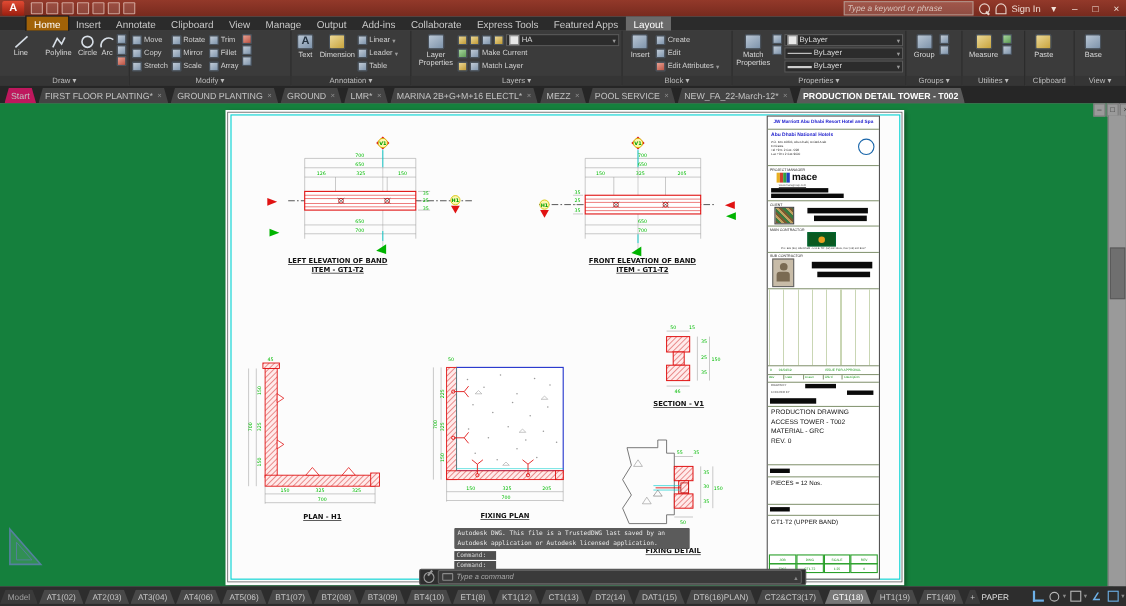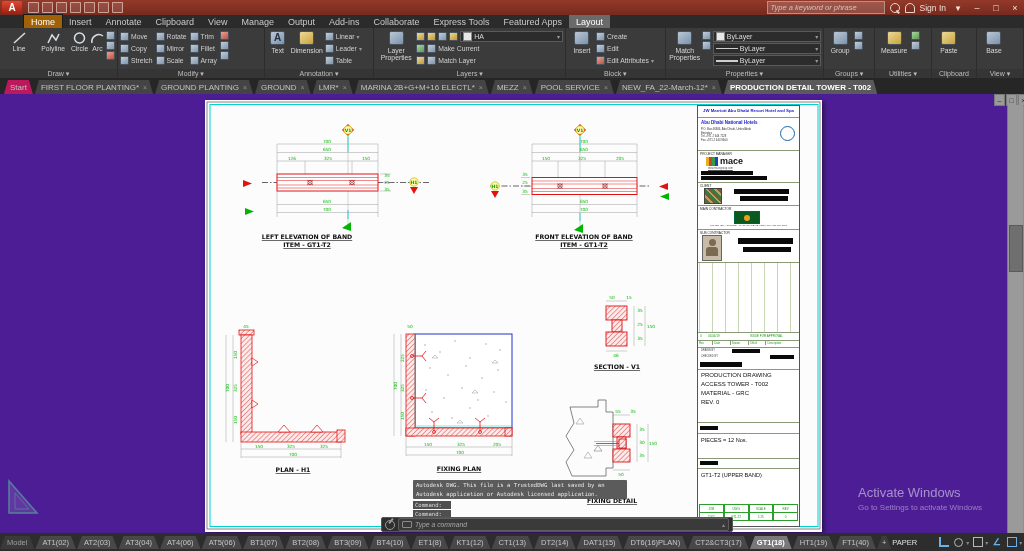--- a/index.html
+++ b/index.html
@@ -44,21 +44,21 @@
   .caret{color:#9a9a9a;font-size:6px;}
   .lineSw{width:22px;height:1px;background:#cfcfcf;}
   
   .ftabs{position:absolute;top:78px;left:0;width:1024px;height:16px;background:#262626;display:flex;align-items:flex-end;gap:2px;padding-left:4px;font-size:8px;color:#c3c3c3;}
   .ftab{height:14px;display:flex;align-items:center;gap:4px;background:#444;padding:0 6px;
     clip-path:polygon(4px 0,calc(100% - 4px) 0,100% 100%,0 100%);white-space:nowrap;}
   .ftab .ftx{color:#8f8f8f;font-size:7px;}
   .ftab.on{background:#5a5a5a;color:#fff;font-weight:bold;}
   .ftab.start{background:#be185d;}
   
-  .canvas{position:absolute;top:94px;left:0;width:1012px;height:439px;background:#4c1d95;}
+  .canvas{position:absolute;top:94px;left:0;width:1012px;height:439px;background:#15803d;}
   .paper{position:absolute;left:205px;top:100px;width:617px;height:432px;background:#fcfcfc;box-shadow:2px 2px 4px rgba(0,0,0,.45);}
   svg text{font-family:"DejaVu Sans",sans-serif;}
   text.dim{fill:#00bb00;font-size:4.3px;text-anchor:middle;}
   text.mk{fill:#00a000;font-size:4.5px;font-weight:bold;text-anchor:middle;}
   text.lbl{fill:#111;font-size:6.2px;font-weight:bold;text-anchor:middle;}
   
   .tblock{position:absolute;left:697px;top:105px;width:103px;height:422px;background:#fff;border:1px solid #555;box-sizing:border-box;font-size:3.5px;color:#222;}
   .tb-sec{position:absolute;left:0;right:0;border-top:1px solid #8a9a78;}
   .blue{color:#1a1acc;font-weight:bold;}
   .redact{position:absolute;background:#0a0a0a;}
@@ -84,21 +84,21 @@
   
   .ucs{position:absolute;left:6px;top:382px;}
   
   .wmark{position:absolute;left:858px;top:391px;color:rgba(255,255,255,.5);font-size:13px;}
   .wmark .l2{font-size:8px;margin-top:3px;color:rgba(255,255,255,.42);}
   
   .lbar{position:absolute;top:533px;left:0;width:1024px;height:18px;background:#2d2d2d;display:flex;align-items:center;font-size:7.5px;color:#c6c6c6;}
   .lt{height:13px;margin-top:1px;display:flex;align-items:center;padding:0 7px;background:#484848;
     clip-path:polygon(5px 0,calc(100% - 5px) 0,100% 100%,0 100%);margin-right:1px;white-space:nowrap;}
   .lt.model{background:#3a3a3a;color:#9f9f9f;}
-  .lt.on{background:#787878;color:#fff;font-weight:bold;}
+  .lt.on{background:#787878;color:#fff;font-weight:normal;}
   .lt.plus{padding:0 5px;background:#3c3c3c;}
   .statusicons{margin-left:auto;display:flex;align-items:center;gap:2px;padding-right:3px;}
   .paperlbl{color:#e0e0e0;font-size:7.5px;margin-right:18px;}
   .sic{width:13px;height:13px;display:flex;align-items:center;justify-content:center;color:#b8b8b8;font-size:9px;border-radius:2px;}
   .sic.blue{color:#6db1e8;}
   .sic .box{width:8px;height:8px;border:1.5px solid #b8b8b8;}
   .sic.blue .box{border-color:#6db1e8;}
   .sic .axes{width:8px;height:8px;border-left:2px solid #6db1e8;border-bottom:2px solid #6db1e8;}
   .sic .circ{width:7px;height:7px;border:1.5px solid #b8b8b8;border-radius:50%;}
   .scaret{color:#8a8a8a;font-size:6px;margin-left:-1px;}
@@ -799,24 +799,20 @@
 
   <div class="cmddock">
     <span class="wrench"></span>
     <div class="cmdfield">
       <span class="kbd"></span>
       <span style="flex:1">Type a command</span>
       <span style="font-style:normal;font-size:6px;color:#888">▴</span>
     </div>
   </div>
 
-  <div class="wmark">
-    <div>Activate Windows</div>
-    <div class="l2">Go to Settings to activate Windows</div>
-  </div>
 </div>
 
 <div class="lbar">
   <div style="width:20px"></div>
   <span class="lt model">Model</span>
   <span class="lt">AT1(02)</span>
   <span class="lt">AT2(03)</span>
   <span class="lt">AT3(04)</span>
   <span class="lt">AT4(06)</span>
   <span class="lt">AT5(06)</span>

